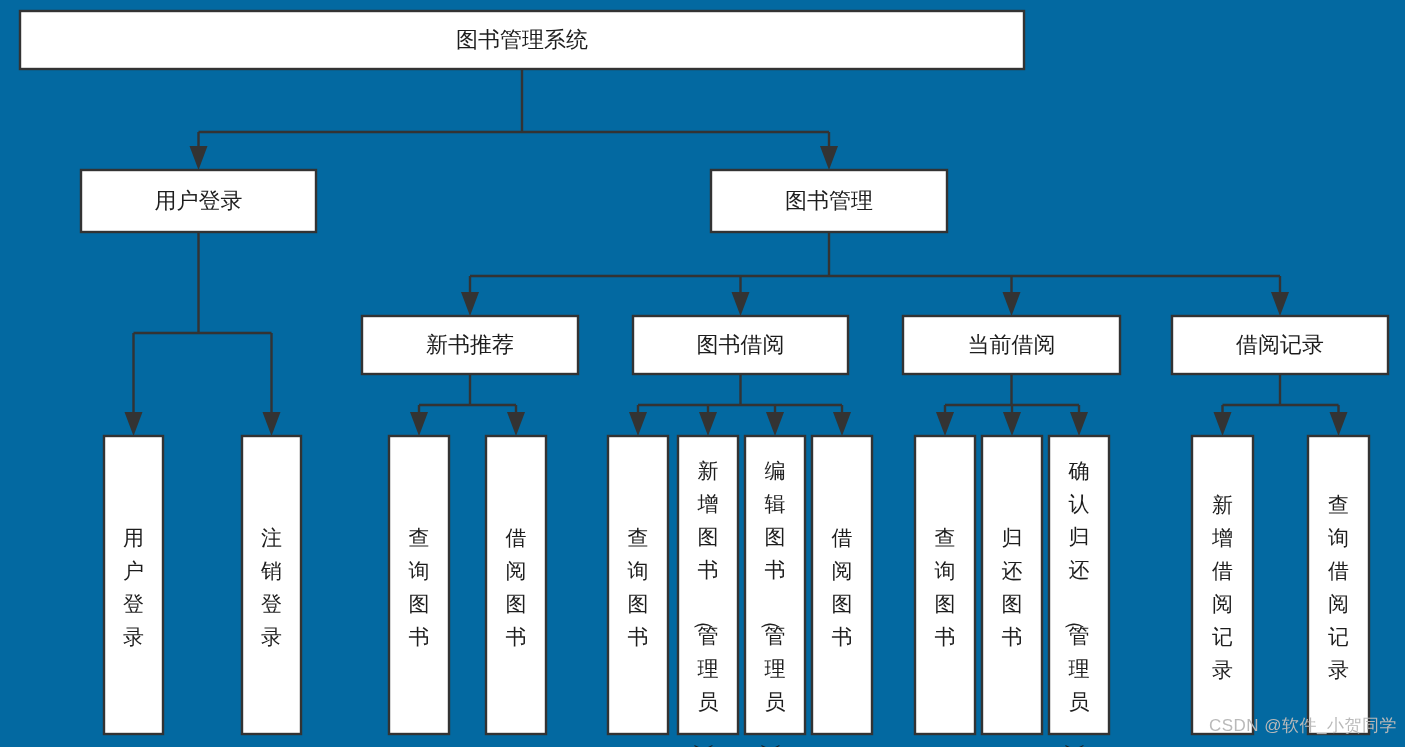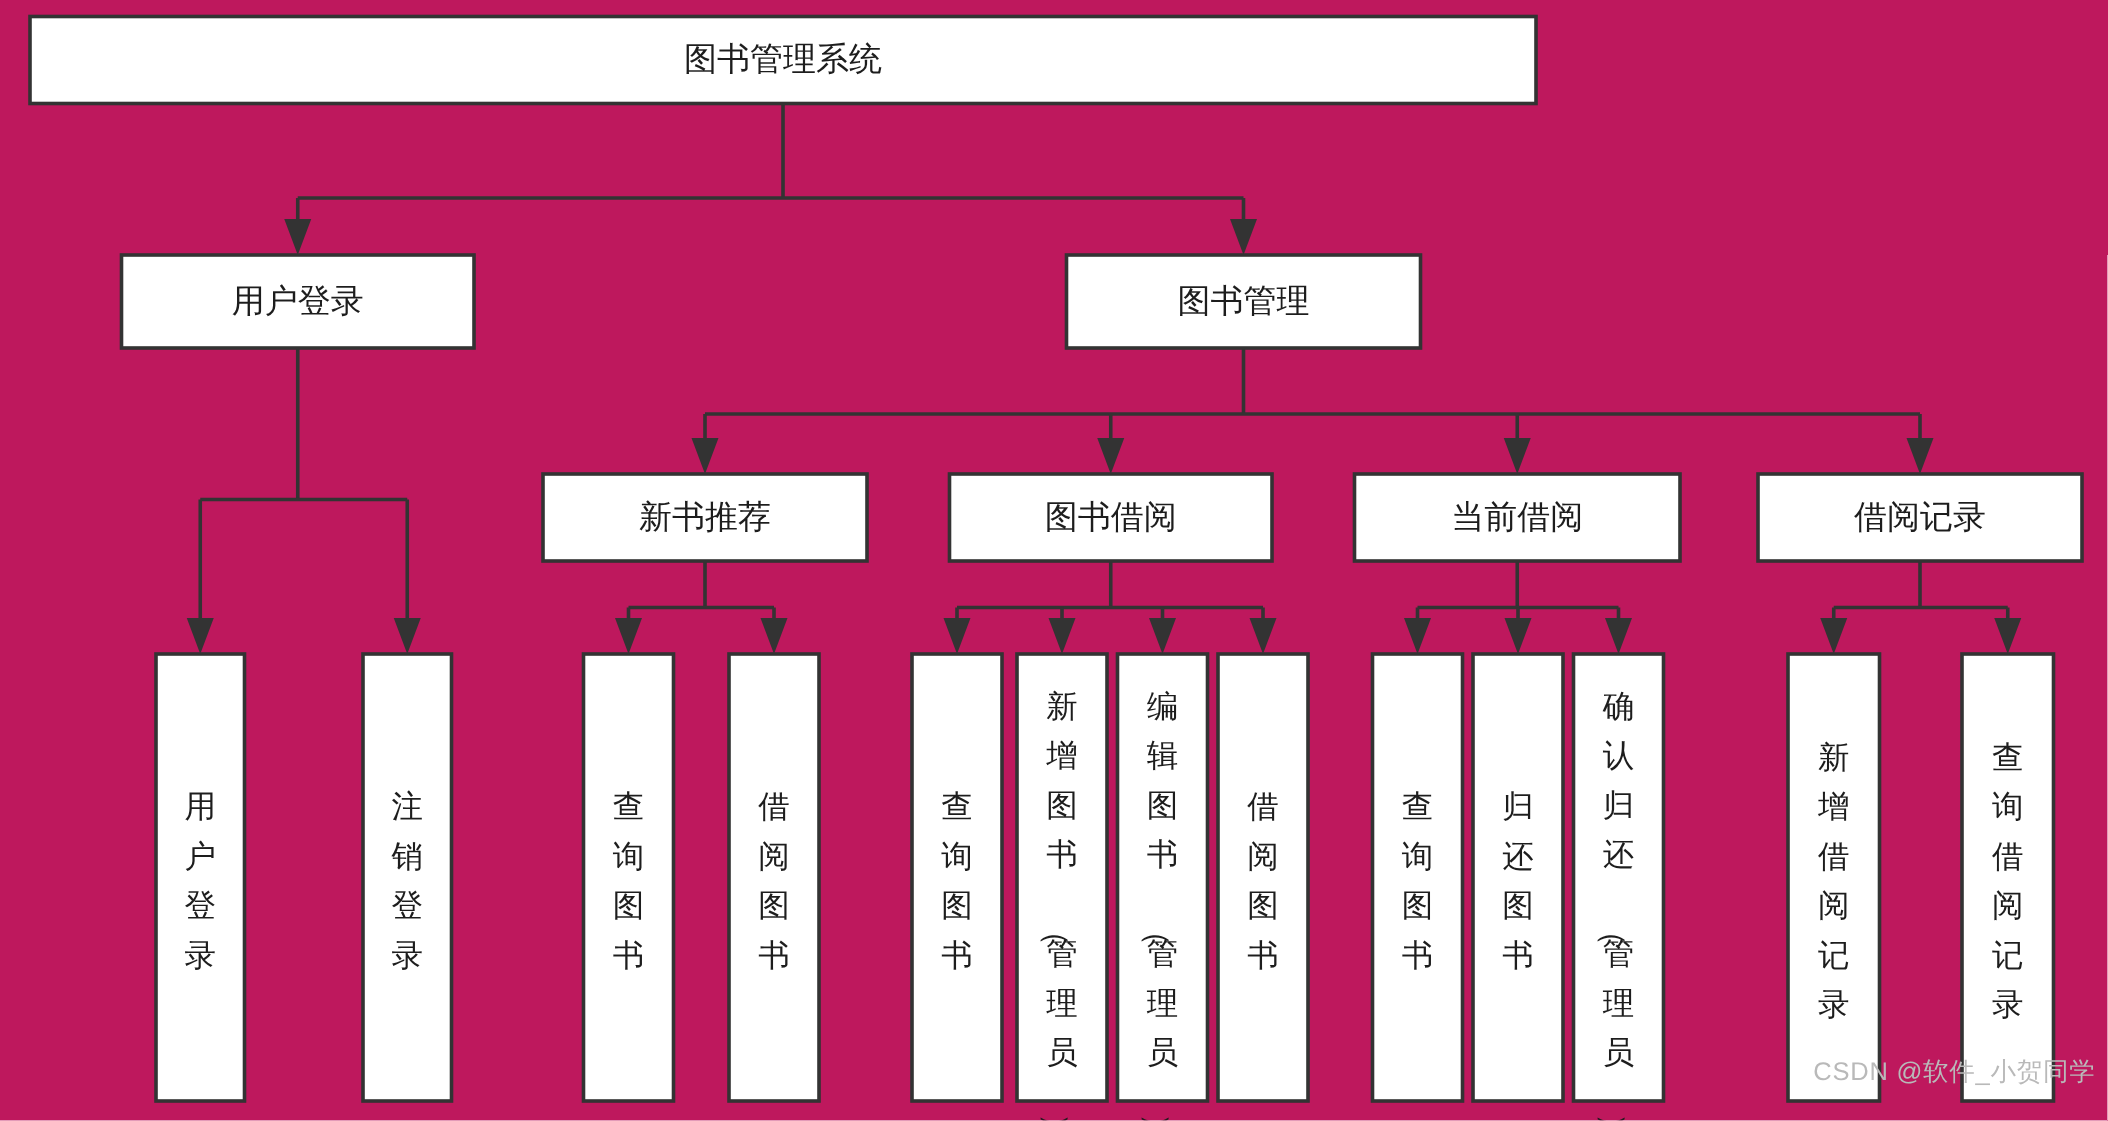--- a/index.html
+++ b/index.html
@@ -8,21 +8,21 @@
     padding: 0;
     background: #ffffff;
   }
   body {
     font-family: "Liberation Sans", "DejaVu Sans", sans-serif;
   }
   #diagram-root {
     position: relative;
     width: 1405px;
     height: 747px;
-    background: #be185d;
+    background: #0369a1;
     overflow: hidden;
   }
   #diagram-svg {
     position: absolute;
     top: 0;
     left: 0;
     width: 1405px;
     height: 747px;
   }
   .node-box {
@@ -52,21 +52,21 @@
   .node-label-v {
     font-family: "Liberation Sans", "DejaVu Sans", sans-serif;
     font-size: 21px;
     fill: #1d1d1d;
     text-anchor: middle;
     white-space: pre;
   }
   .watermark-text {
     position: absolute;
     right: 8px;
-    bottom: 21px;
+    bottom: 10px;
     font-family: "Liberation Sans", "DejaVu Sans", sans-serif;
     font-size: 17px;
     color: #b9b9b9;
     letter-spacing: 0.5px;
     user-select: none;
     pointer-events: none;
   }
 </style>
 </head>
 <body>

